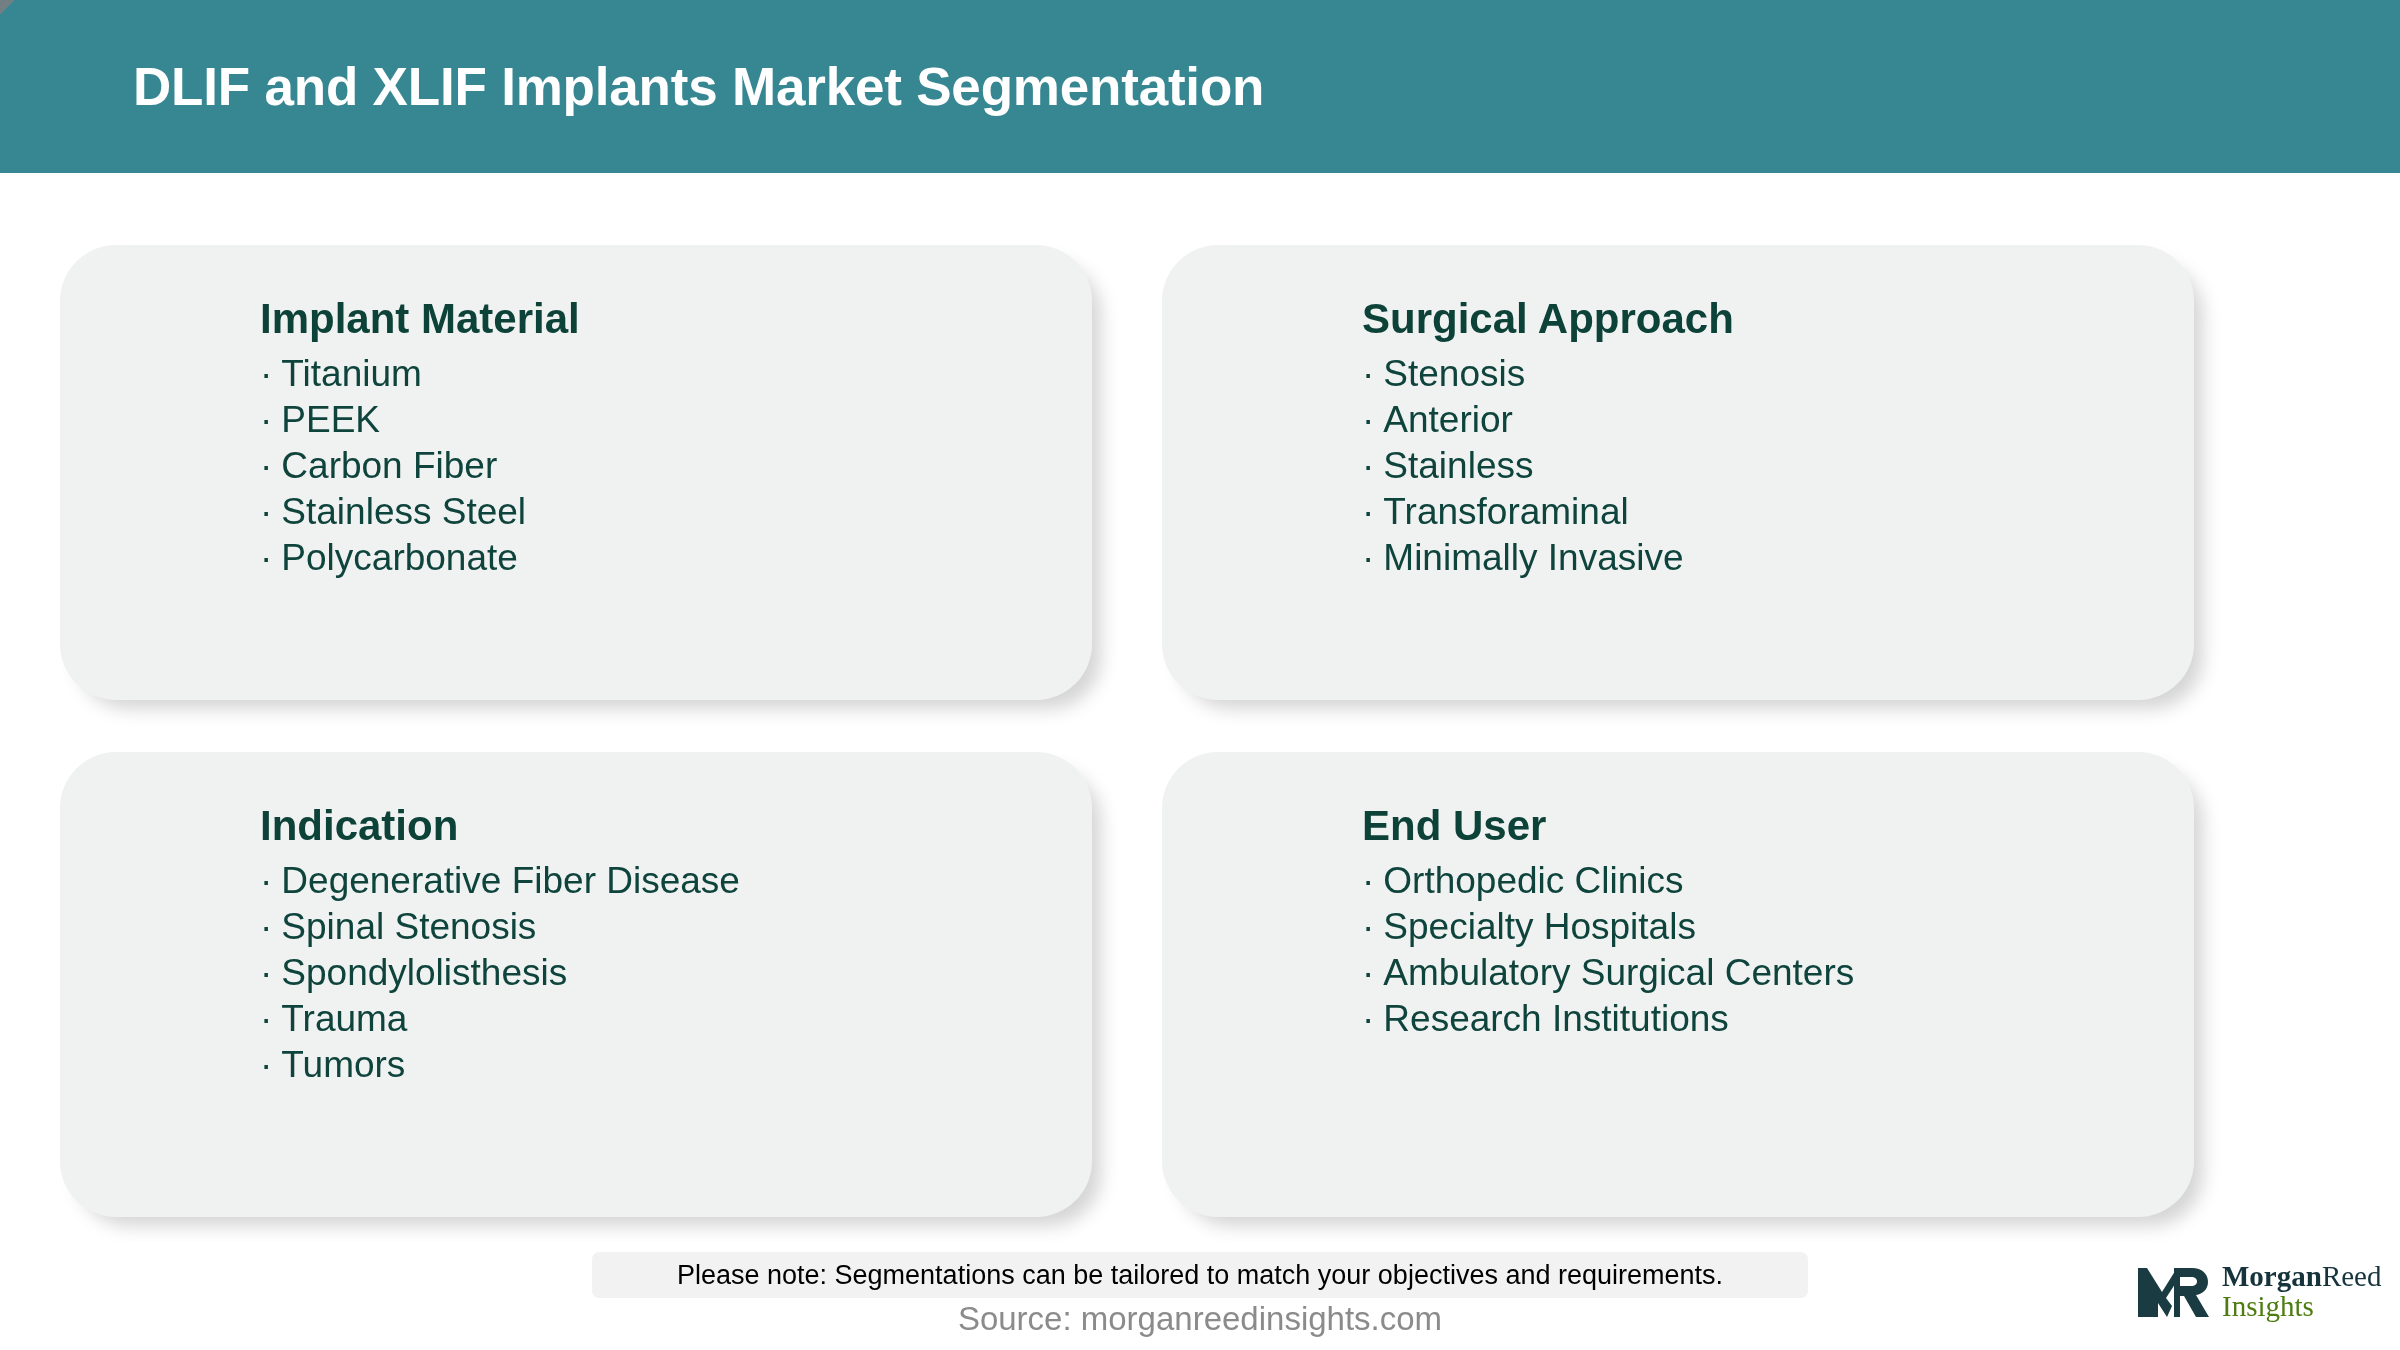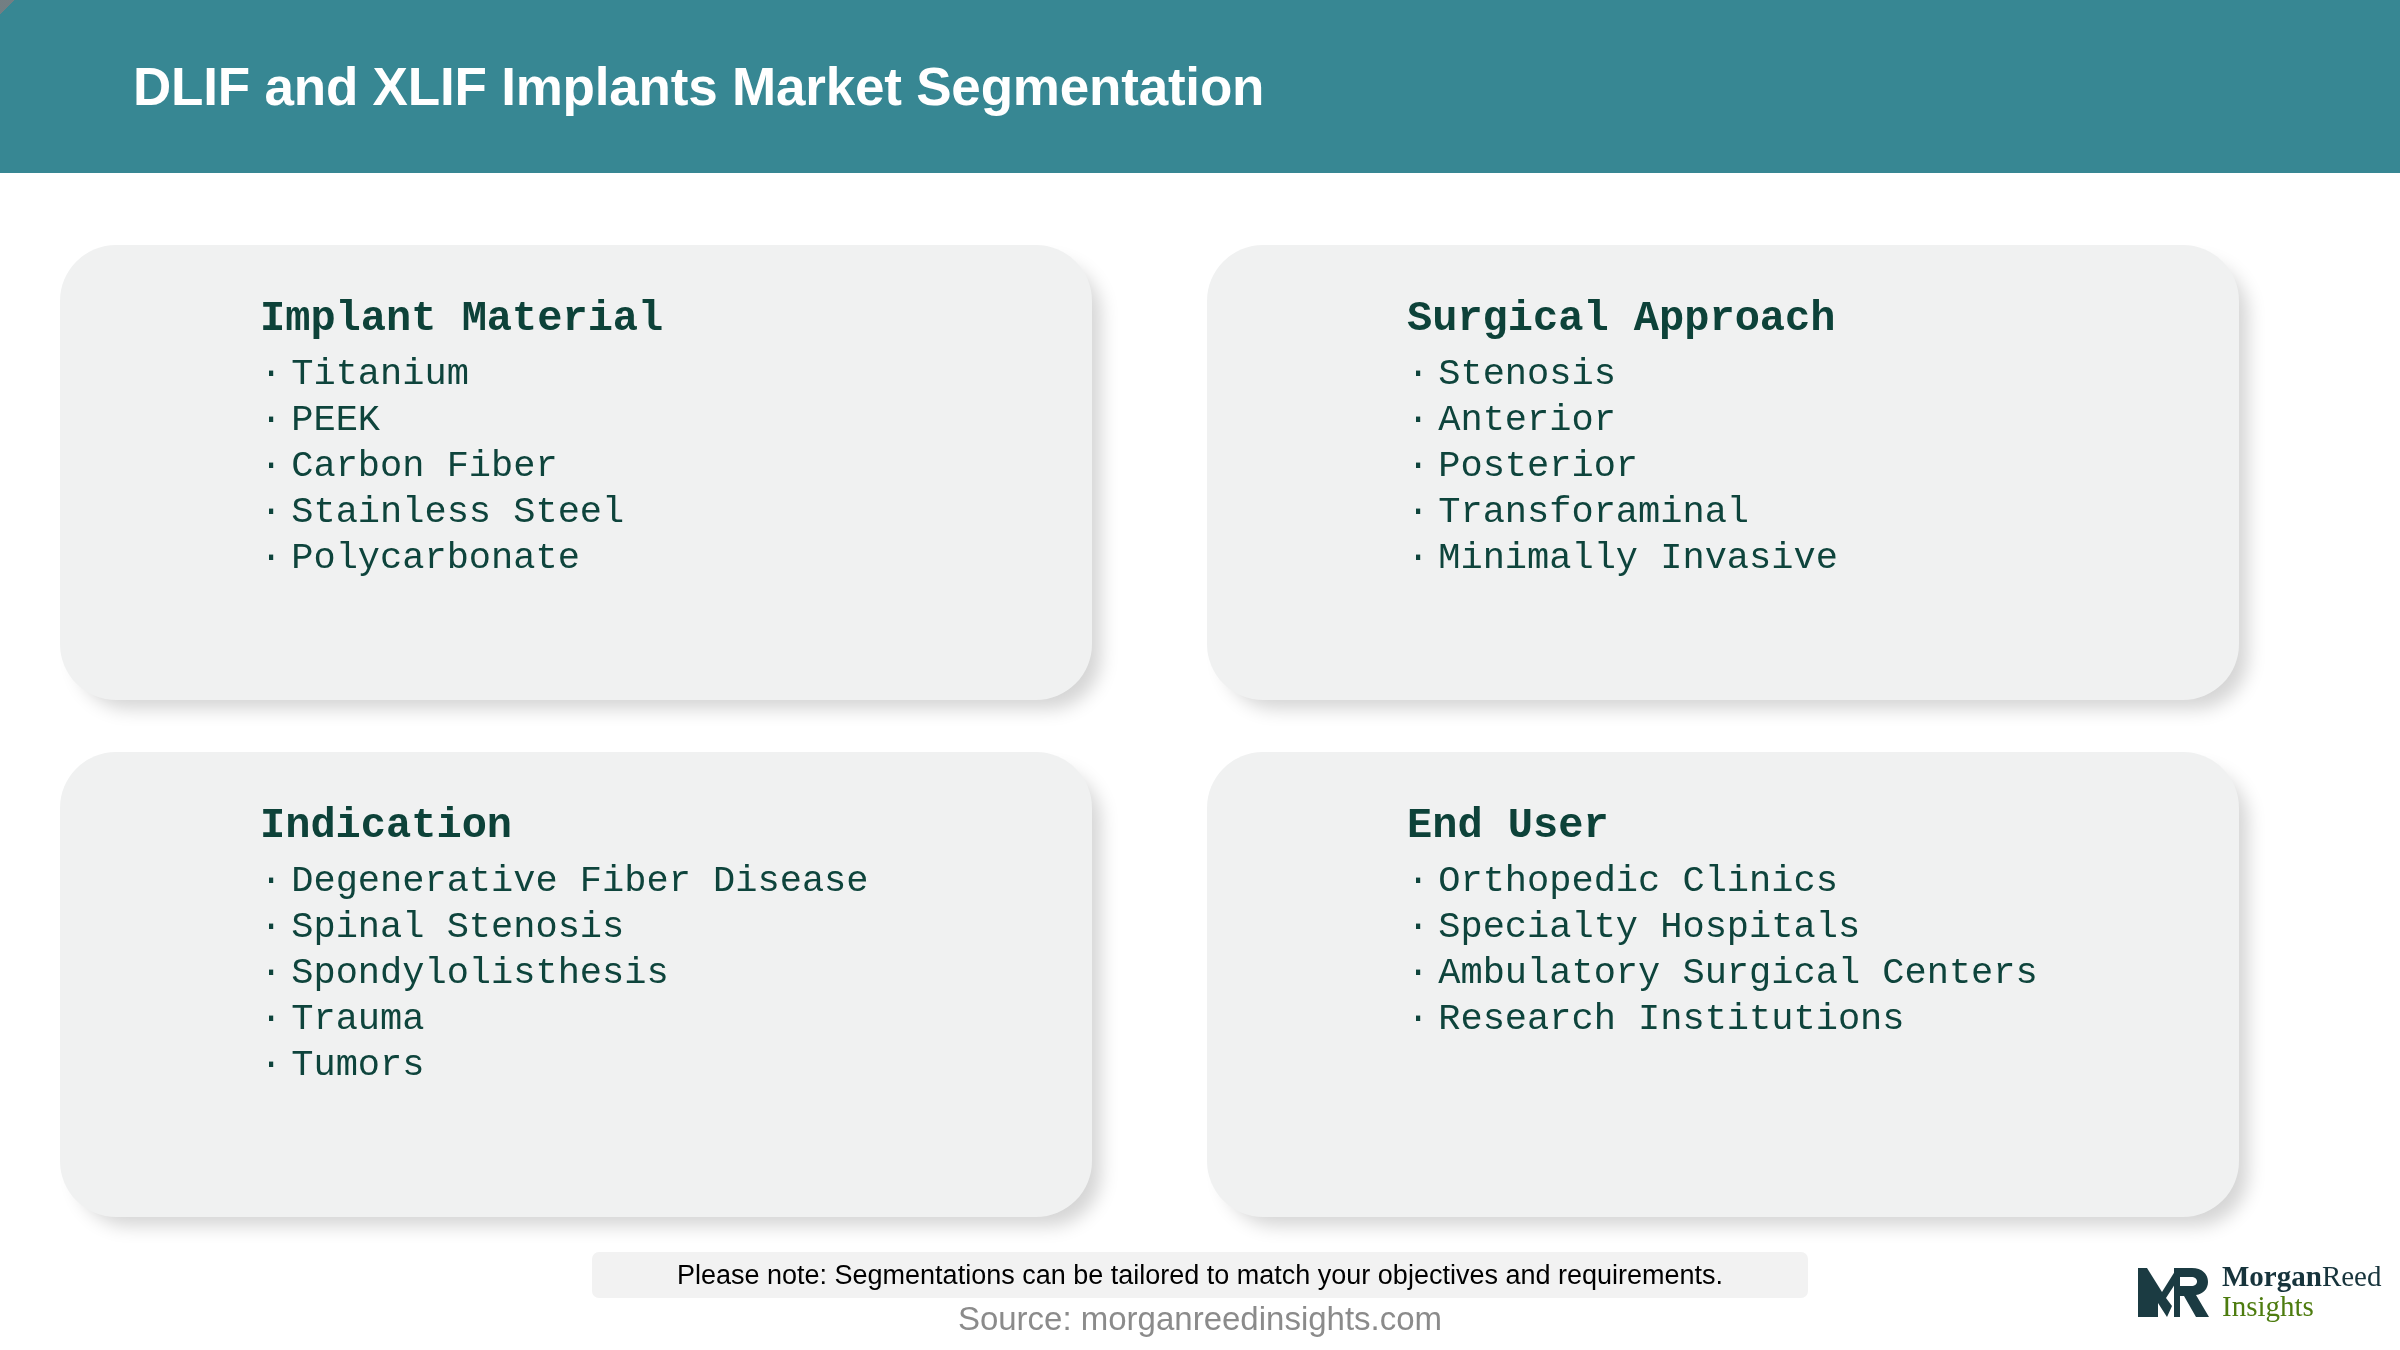--- a/index.html
+++ b/index.html
@@ -55,22 +55,21 @@
 
   
   .cards {
     position: absolute;
     left: 60px;
     top: 245px;
     width: 2280px;
   }
   .card-row {
     display: flex;
-    gap: 115px;
-    font-family: Liberation Mono, monospace;
+    gap: 70px;
   }
   .card-row + .card-row {
     margin-top: 52px;
   }
   .card {
     position: relative;
     width: 1032px;
     height: 455px;
     background: #f0f1f1;
     border-radius: 56px;
@@ -194,21 +193,21 @@
           <li><span class="bullet-dot">·</span><span>Stainless Steel</span></li>
           <li><span class="bullet-dot">·</span><span>Polycarbonate</span></li>
         </ul>
       </div>
 
       <div class="card">
         <div class="card-heading">Surgical Approach</div>
         <ul class="card-list">
           <li><span class="bullet-dot">·</span><span>Stenosis</span></li>
           <li><span class="bullet-dot">·</span><span>Anterior</span></li>
-          <li><span class="bullet-dot">·</span><span>Posterior</span></li>
+          <li><span class="bullet-dot">·</span><span>Stainless</span></li>
           <li><span class="bullet-dot">·</span><span>Transforaminal</span></li>
           <li><span class="bullet-dot">·</span><span>Minimally Invasive</span></li>
         </ul>
       </div>
 
     </div>
 
     <div class="card-row bottom">
 
       <div class="card">

